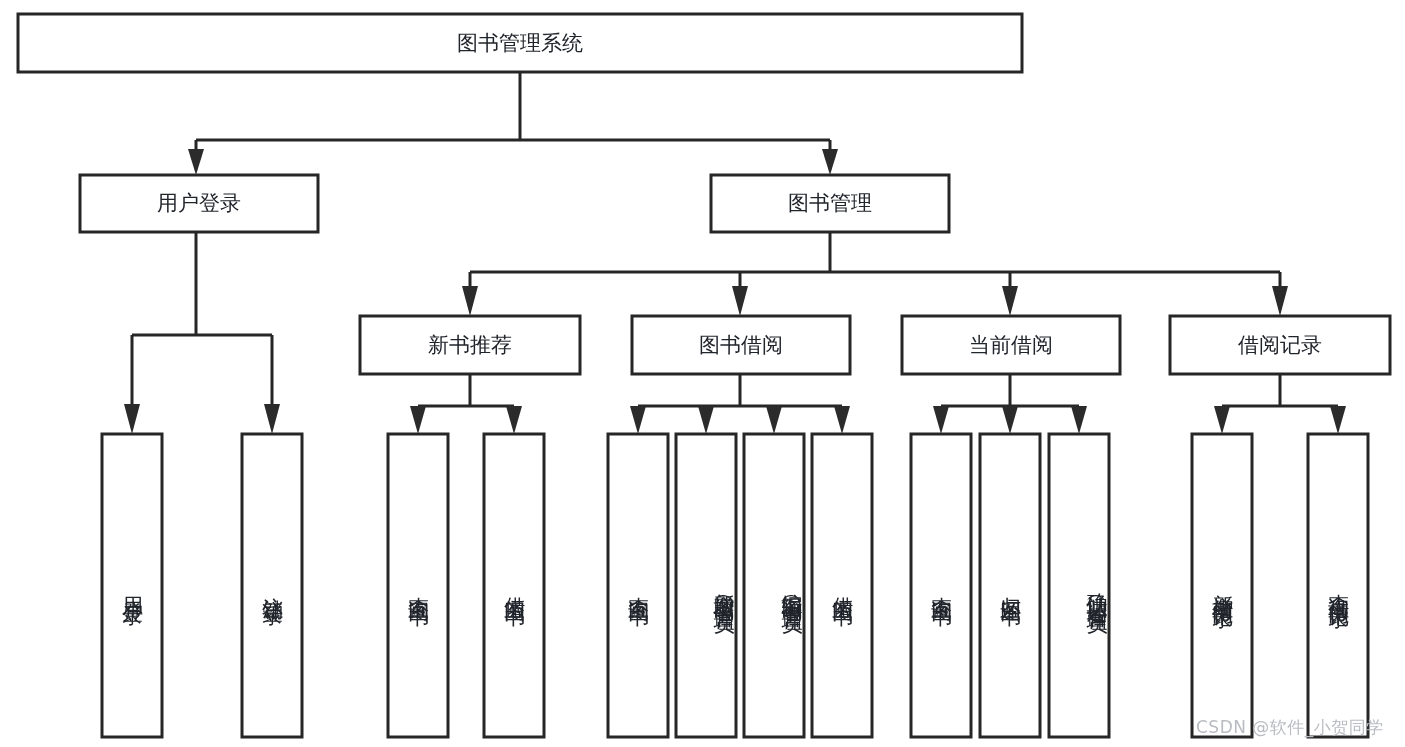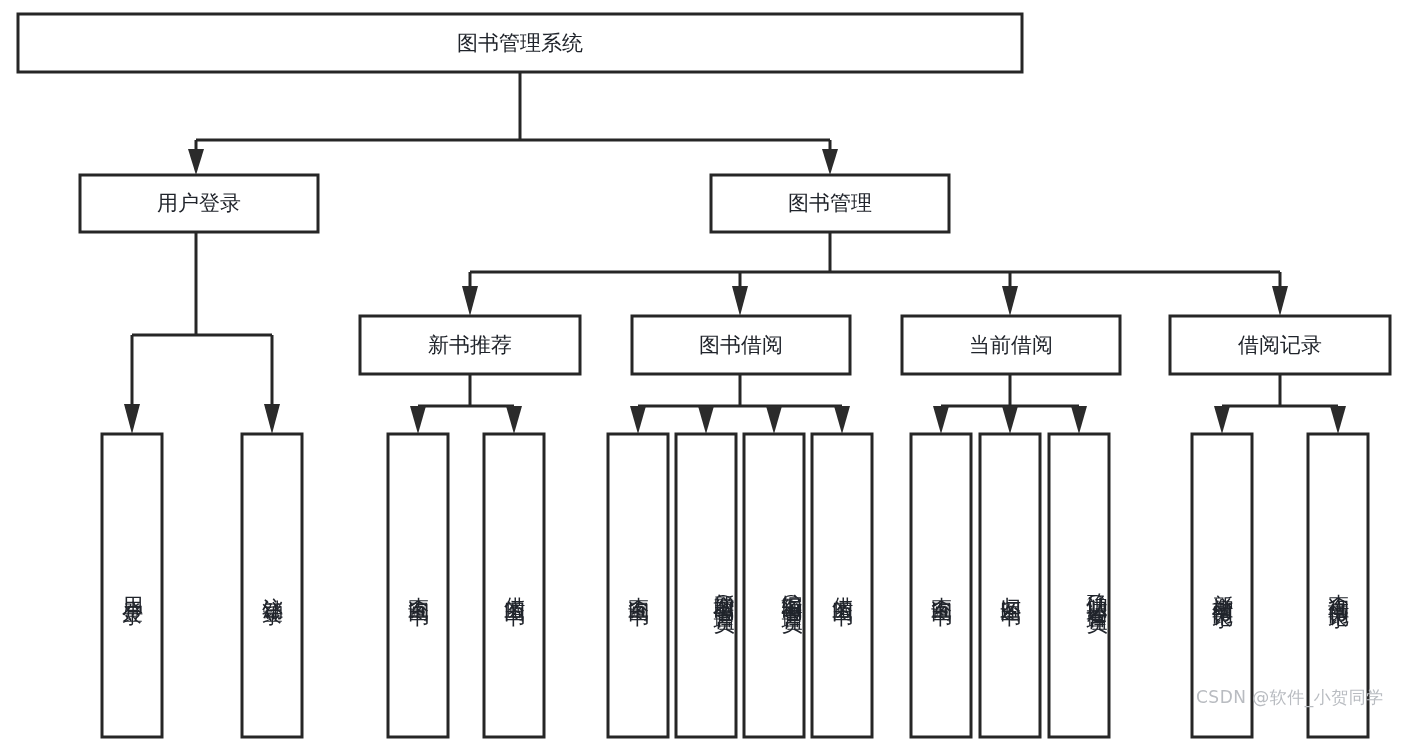--- a/index.html
+++ b/index.html
@@ -187,15 +187,15 @@
   <div class="node-label-v" style="left:911px; top:434px; width:60px; height:303px; display:flex; align-items:center; justify-content:center;">查询图书</div>
 
   <div class="node-label-v" style="left:980px; top:434px; width:60px; height:303px; display:flex; align-items:center; justify-content:center;">归还图书</div>
 
   <div class="node-label-v" style="left:1049px; top:441px; width:60px; height:296px; display:flex; align-items:flex-start; justify-content:center;">确认归还（管理员）</div>
 
   <div class="node-label-v" style="left:1192px; top:434px; width:60px; height:303px; display:flex; align-items:center; justify-content:center;">新增借阅记录</div>
 
   <div class="node-label-v" style="left:1308px; top:434px; width:60px; height:303px; display:flex; align-items:center; justify-content:center;">查询借阅记录</div>
 
-  <div class="watermark" style="left:1196px; top:686px;">CSDN @软件_小贺同学</div>
+  <div class="watermark" style="left:1196px; top:716px;">CSDN @软件_小贺同学</div>
 
 </div>
 
 </body></html>

